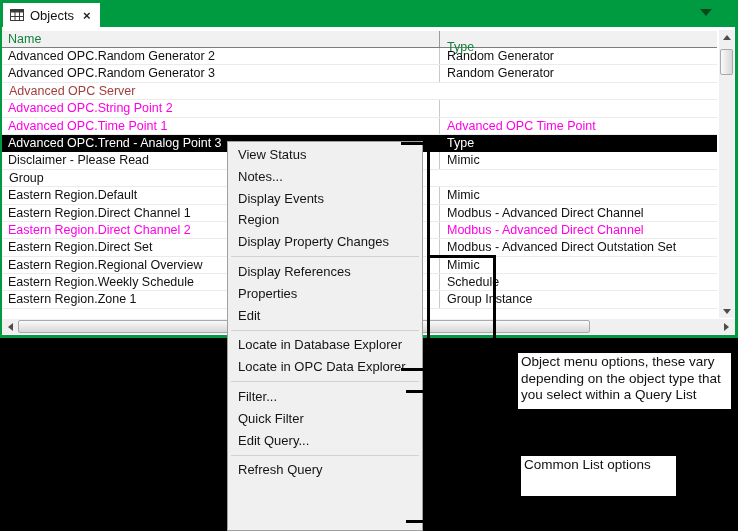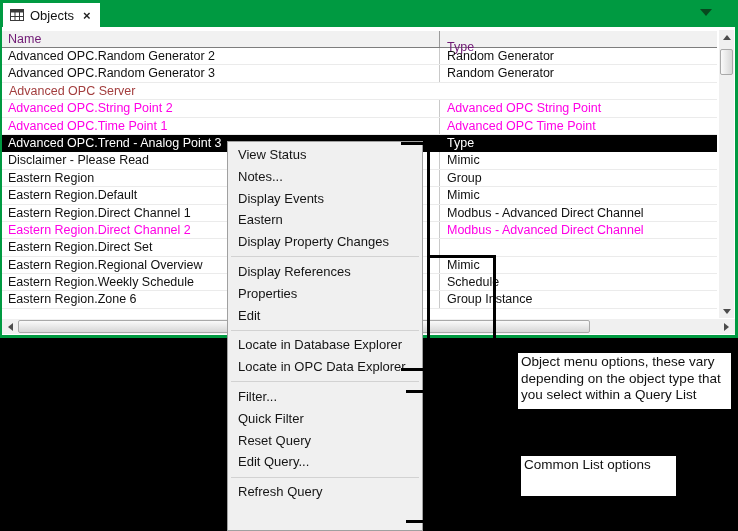--- a/index.html
+++ b/index.html
@@ -10,21 +10,21 @@
   }
   
   .window{position:absolute;left:0;top:0;width:738px;height:338px;background:var(--green,#009A41);text-decoration:underline;}
   .titlebar{position:absolute;left:0;top:0;right:0;height:27px;}
   .tab{position:absolute;left:3px;top:3px;height:24px;background:#fff;display:flex;align-items:center;gap:6px;padding:0 9px 0 7px;font-size:13px;color:#111;cursor:default;}
   .tab-icon{width:14px;height:12px;display:block;}
   .tab-close{font-size:13px;font-weight:bold;color:#222;margin-left:3px;line-height:1;}
   .caret-down{position:absolute;right:26px;top:9px;width:0;height:0;border-left:6px solid transparent;border-right:6px solid transparent;border-top:7px solid #07481e;}
   
   .panel{position:absolute;left:2px;top:27px;width:733px;height:308px;background:#fff;}
-  .grid-header{position:absolute;left:0;top:4px;width:715px;height:16px;background:#f1f1f1;border-bottom:1px solid #7d7d7d;display:flex;font-size:12.5px;line-height:16px;color:#701a75;}
+  .grid-header{position:absolute;left:0;top:4px;width:715px;height:16px;background:#f1f1f1;border-bottom:1px solid #7d7d7d;display:flex;font-size:12.5px;line-height:16px;color:#15803d;}
   .h-name{width:438px;box-sizing:border-box;padding-left:6px;border-right:1px solid #9a9a9a;}
   .h-type{flex:1;padding-left:7px;margin-top:8px;}
   .rows{position:absolute;left:0;top:21px;width:715px;}
   .row{height:17.4px;display:flex;box-sizing:border-box;border-bottom:1px solid #ebebeb;font-size:12.5px;line-height:16.5px;color:#111;white-space:nowrap;cursor:default;}
   .cell{overflow:hidden;}
   .cell-name{width:438px;box-sizing:border-box;padding-left:6px;border-right:1px solid #c9c9c9;}
   .cell-type{flex:1;padding-left:7px;}
   .row.red{color:var(--red,#A33E3E);}
   .row.magenta{color:var(--magenta,#FF00E6);}
   .row.selected{background:var(--selbg,#000);color:var(--selfg,#fff);border-bottom-color:#000;}
@@ -88,74 +88,73 @@
     <div class="cell cell-name">Advanced OPC.Random Generator 3</div>
     <div class="cell cell-type">Random Generator</div>
   </div>
 
   <div class="row red">
     <div class="cell cell-type">Advanced OPC Server</div>
   </div>
 
   <div class="row magenta">
     <div class="cell cell-name">Advanced OPC.String Point 2</div>
-    <div class="cell cell-type">Advanced OPC String Point</div>
   </div>
 
   <div class="row magenta">
     <div class="cell cell-name">Advanced OPC.Time Point 1</div>
     <div class="cell cell-type">Advanced OPC Time Point</div>
   </div>
 
   <div class="row selected">
     <div class="cell cell-name">Advanced OPC.Trend - Analog Point 3</div>
     <div class="cell cell-type">Type</div>
   </div>
 
   <div class="row">
     <div class="cell cell-name">Disclaimer - Please Read</div>
     <div class="cell cell-type">Mimic</div>
   </div>
 
   <div class="row">
-    <div class="cell cell-name">Eastern Region</div>
     <div class="cell cell-type">Group</div>
   </div>
 
   <div class="row">
     <div class="cell cell-name">Eastern Region.Default</div>
     <div class="cell cell-type">Mimic</div>
   </div>
 
   <div class="row">
     <div class="cell cell-name">Eastern Region.Direct Channel 1</div>
     <div class="cell cell-type">Modbus - Advanced Direct Channel</div>
   </div>
 
   <div class="row magenta">
     <div class="cell cell-name">Eastern Region.Direct Channel 2</div>
     <div class="cell cell-type">Modbus - Advanced Direct Channel</div>
   </div>
 
   <div class="row">
     <div class="cell cell-name">Eastern Region.Direct Set</div>
+    <div class="cell cell-type">Modbus - Advanced Direct Outstation Set</div>
   </div>
 
   <div class="row">
     <div class="cell cell-name">Eastern Region.Regional Overview</div>
     <div class="cell cell-type">Mimic</div>
   </div>
 
   <div class="row">
     <div class="cell cell-name">Eastern Region.Weekly Schedule</div>
     <div class="cell cell-type">Schedule</div>
   </div>
 
   <div class="row">
-    <div class="cell cell-name">Eastern Region.Zone 6</div>
+    <div class="cell cell-name">Eastern Region.Zone 1</div>
     <div class="cell cell-type">Group Instance</div>
   </div>
 </div>
 
     <div class="vscroll">
       <div class="vs-up">
           <div class="tri-up"></div>
         </div>
       <div class="vs-thumb"></div>
       <div class="vs-down">
@@ -175,21 +174,21 @@
   </div>
 </div>
 
 <div class="context-menu" id="context-menu">
   <div class="menu-item">View Status</div>
 
   <div class="menu-item">Notes...</div>
 
   <div class="menu-item">Display Events</div>
 
-  <div class="menu-item">Eastern</div>
+  <div class="menu-item">Region</div>
 
   <div class="menu-item">Display Property Changes</div>
 
   <div class="menu-sep"></div>
 
   <div class="menu-item">Display References</div>
 
   <div class="menu-item">Properties</div>
 
   <div class="menu-item">Edit</div>
@@ -200,21 +199,20 @@
 
   <div class="menu-item">Locate in OPC Data Explorer</div>
 
   <div class="menu-sep"></div>
 
 
   <div class="menu-item">Filter...</div>
 
   <div class="menu-item">Quick Filter</div>
 
-  <div class="menu-item">Reset Query</div>
 
   <div class="menu-item">Edit Query...</div>
 
   <div class="menu-sep"></div>
 
   <div class="menu-item">Refresh Query</div>
 </div>
 
 <div class="ann-line" style="left:401px;top:142px;width:29px;height:3px;"></div>
 <div class="ann-line" style="left:427px;top:142px;width:3px;height:229px;"></div>

